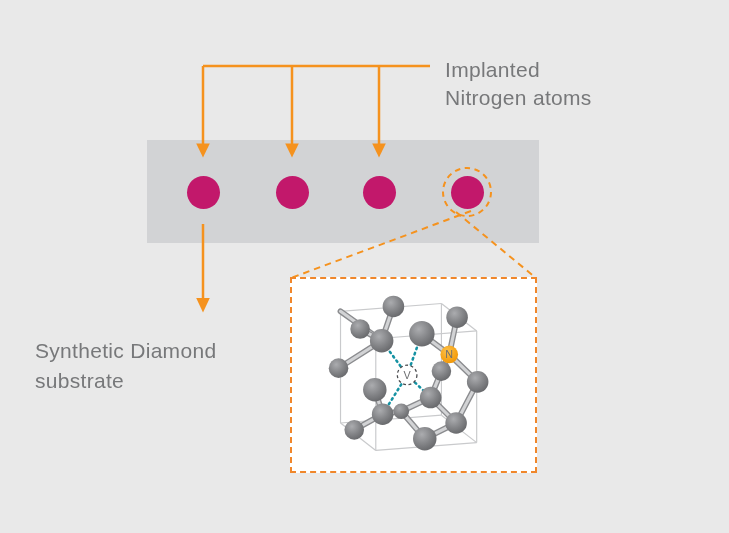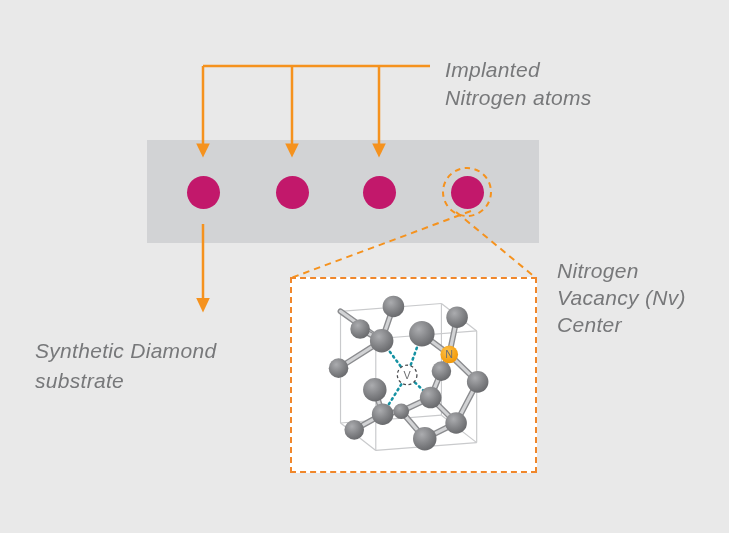--- a/index.html
+++ b/index.html
@@ -39,21 +39,20 @@
     border: 2px dashed #F0872B;
     box-sizing: border-box;
   }
   .inset svg { width: 100%; height: 100%; display: block; }
   .label {
     position: absolute;
     color: #77787A;
     font-size: 21px;
     line-height: 28px;
     letter-spacing: 0.3px;
-    font-style: italic;
   }
   .label-implanted { left: 445px; top: 56px;  width: 180px; }
   .label-substrate { left: 35px;  top: 336px; width: 215px; line-height: 30px; }
   .label-nv        { left: 557px; top: 257px; width: 135px; line-height: 27px; }
 </style>
 </head>
 <body>
 
 <div class="canvas">
 
@@ -180,15 +179,14 @@
           <circle cx="160" cy="77" r="9" fill="url(#nGrad)"></circle>
           <text x="160" y="80.8" text-anchor="middle" font-size="11" fill="#6D6E71" font-family="&quot;Liberation Sans&quot;, sans-serif">N</text>
           <circle cx="117" cy="98" r="10" fill="#FFFFFF" stroke="#4A4B4E" stroke-width="1.3" stroke-dasharray="3 2.6"></circle>
           <text x="117" y="102" text-anchor="middle" font-size="11" fill="#6D6E71" font-family="&quot;Liberation Sans&quot;, sans-serif">V</text>
         </g>
     </svg>
   </div>
 
   <div class="label label-implanted">Implanted Nitrogen atoms</div>
   <div class="label label-substrate">Synthetic Diamond substrate</div>
-  <div class="label label-nv">Nitrogen Vacancy (Nv) Center</div>
 
 </div>
 
 </body></html>

